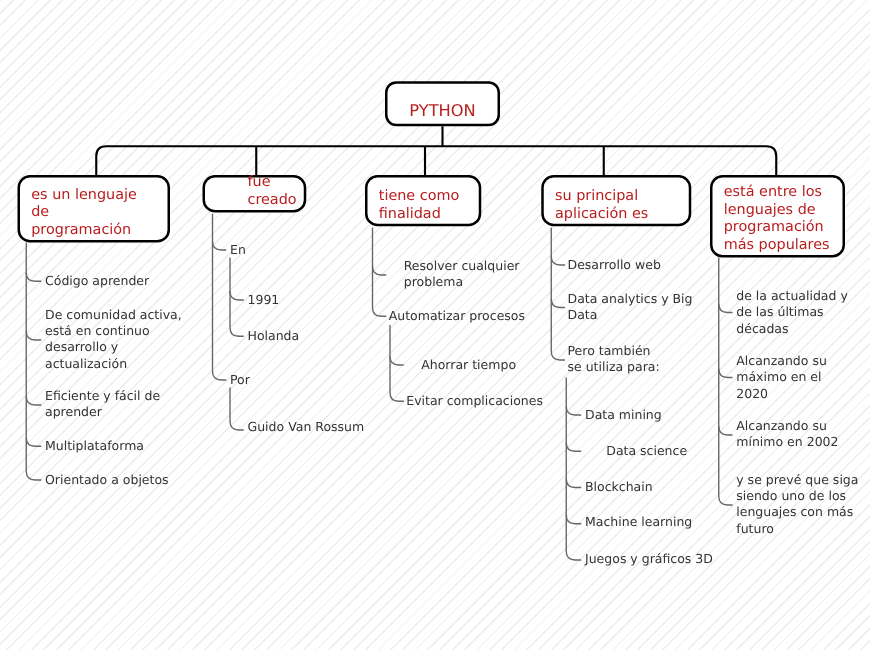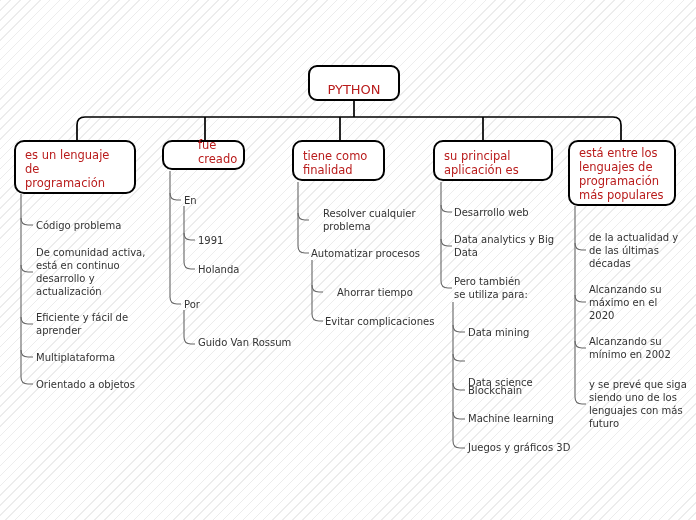--- a/index.html
+++ b/index.html
@@ -120,21 +120,21 @@
     <span>su principal
 aplicación es</span>
   </div>
   <div class="node" style="left:568px;top:140px;width:108px;height:66px;">
     <span>está entre los
 lenguajes de
 programación
 más populares</span>
   </div>
 
-  <div class="topic" style="left:36px;top:219px;">Código problema</div>
+  <div class="topic" style="left:36px;top:219px;">Código aprender</div>
   <div class="topic" style="left:36px;top:246px;">De comunidad activa,
 está en continuo
 desarrollo y
 actualización</div>
   <div class="topic" style="left:36px;top:311px;">Eficiente y fácil de
 aprender</div>
   <div class="topic" style="left:36px;top:351px;">Multiplataforma</div>
   <div class="topic" style="left:36px;top:378px;">Orientado a objetos</div>
 
   <div class="topic" style="left:184px;top:194px;">En</div>
@@ -148,21 +148,21 @@
   <div class="topic" style="left:311px;top:247px;">Automatizar procesos</div>
   <div class="topic" style="left:325px;top:286px;padding-left:12px;">Ahorrar tiempo</div>
   <div class="topic" style="left:325px;top:315px;">Evitar complicaciones</div>
 
   <div class="topic" style="left:454px;top:206px;">Desarrollo web</div>
   <div class="topic" style="left:454px;top:233px;">Data analytics y Big
 Data</div>
   <div class="topic" style="left:454px;top:275px;">Pero también
 se utiliza para:</div>
   <div class="topic" style="left:468px;top:326px;">Data mining</div>
-  <div class="topic" style="left:468px;top:355px;margin-top:21px;">Data science</div>
+  <div class="topic" style="left:485px;top:355px;">Data science</div>
   <div class="topic" style="left:468px;top:384px;">Blockchain</div>
   <div class="topic" style="left:468px;top:412px;">Machine learning</div>
   <div class="topic" style="left:468px;top:441px;">Juegos y gráficos 3D</div>
 
   <div class="topic" style="left:589px;top:231px;">de la actualidad y
 de las últimas
 décadas</div>
   <div class="topic" style="left:589px;top:283px;">Alcanzando su
 máximo en el
 2020</div>

